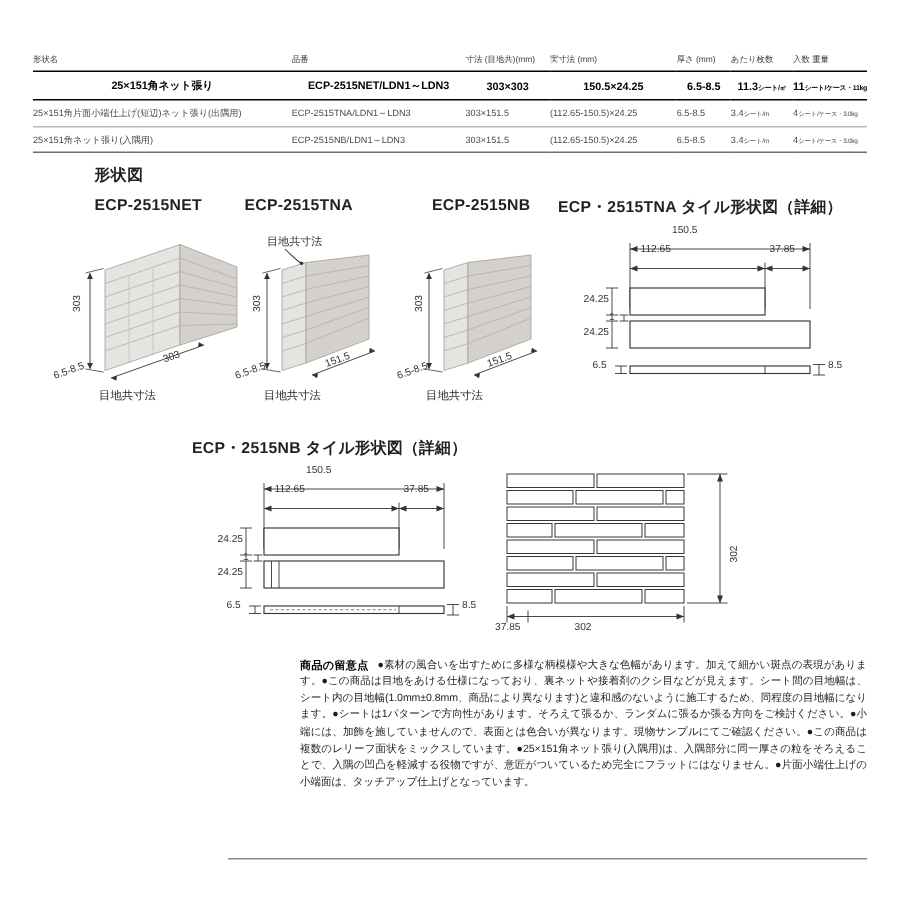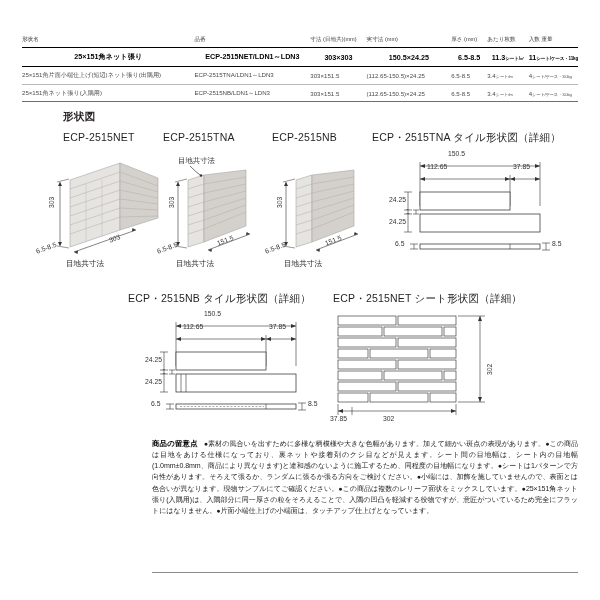--- a/index.html
+++ b/index.html
@@ -57,20 +57,21 @@
   .c-case{width:auto;}
 
   
   .sec-title{
     position:absolute;font-weight:bold;font-size:10.5px;color:#231f20;
     letter-spacing:0.4px;
   }
   .diag-title{
     position:absolute;font-size:10.5px;color:#231f20;letter-spacing:0.2px;
     white-space:nowrap;
+    font-weight:bold;
   }
   .caption{
     position:absolute;font-size:7.6px;color:#231f20;white-space:nowrap;
   }
   .dim-txt{
     position:absolute;font-size:6.8px;color:#333;white-space:nowrap;
   }
   .dim-rot{
     position:absolute;font-size:6.8px;color:#333;white-space:nowrap;
     transform-origin:0 0;
@@ -83,21 +84,21 @@
   
   .notes-box{
     position:absolute;left:152px;top:438px;width:426px;
   }
   .notes-title{
     font-weight:bold;font-size:7.4px;color:#000;float:left;
     margin-right:6px;letter-spacing:0.2px;
   }
   .notes-body{
     font-size:7.05px;line-height:11.15px;color:#1d1d1d;
-    text-align:justify;letter-spacing:-0.05px;
+    text-align:justify;letter-spacing:-0.05px;margin-left:48px;
   }
   .sample-row{
     position:absolute;left:152px;top:549px;width:426px;height:20px;
   }
   .sample-label{
     position:absolute;left:0;top:2px;font-size:7.4px;color:#000;white-space:nowrap;
   }
   .sample-label b{font-weight:bold;}
   .color-badge{
     position:absolute;right:8px;top:0px;
@@ -154,21 +155,21 @@
         <td><span>3.4</span><span class="u">シート/m</span></td>
         <td><span>4</span><span class="u">シート/ケース・3.0kg</span></td>
       </tr>
     </tbody>
   </table>
 
   <div class="sec-title" style="left:63px;top:110px;">形状図</div>
 
   <div class="diag-title" style="left:63px;top:131px;">ECP-2515NET</div>
   <div class="diag-title" style="left:163px;top:131px;">ECP-2515TNA</div>
-  <div class="diag-title" style="left:272px;top:131px;">ECP-2515NB</div>
+  <div class="diag-title" style="left:288px;top:131px;">ECP-2515NB</div>
 
   <div class="iso-wrap" style="left:52px;top:158px;width:112px;height:100px;">
     <svg width="112" height="100" viewBox="0 0 112 100">
       <defs>
         <linearGradient id="gFace" x1="0" y1="0" x2="1" y2="0">
           <stop offset="0" stop-color="#d9d7d4"></stop>
             <stop offset="1" stop-color="#c9c6c2"></stop>
         </linearGradient>
       </defs>
 
@@ -390,21 +391,20 @@
   </div>
   <div class="dim-txt" style="left:204px;top:310px;">150.5</div>
   <div class="dim-txt" style="left:183px;top:323px;">112.65</div>
   <div class="dim-txt" style="left:269px;top:323px;">37.85</div>
   <div class="dim-txt" style="left:145px;top:356px;">24.25</div>
   <div class="dim-txt" style="left:162px;top:368px;">1</div>
   <div class="dim-txt" style="left:145px;top:378px;">24.25</div>
   <div class="dim-txt" style="left:151px;top:400px;">6.5</div>
   <div class="dim-txt" style="left:308px;top:400px;">8.5</div>
 
-  <div class="diag-title" style="left:333px;top:292px;">ECP・2515NET シート形状図（詳細）</div>
   <div class="detail-wrap" style="left:330px;top:310px;width:230px;height:115px;">
     <svg width="230" height="115" viewBox="0 0 230 115">
       <g stroke="#333" stroke-width="0.65" fill="#ffffff">
 
         <rect x="8" y="6" width="58" height="9"></rect>
         <rect x="68" y="6" width="58" height="9"></rect>
 
         <rect x="8" y="17" width="44" height="9"></rect>
         <rect x="54" y="17" width="58" height="9"></rect>
         <rect x="114" y="17" width="12" height="9"></rect>

